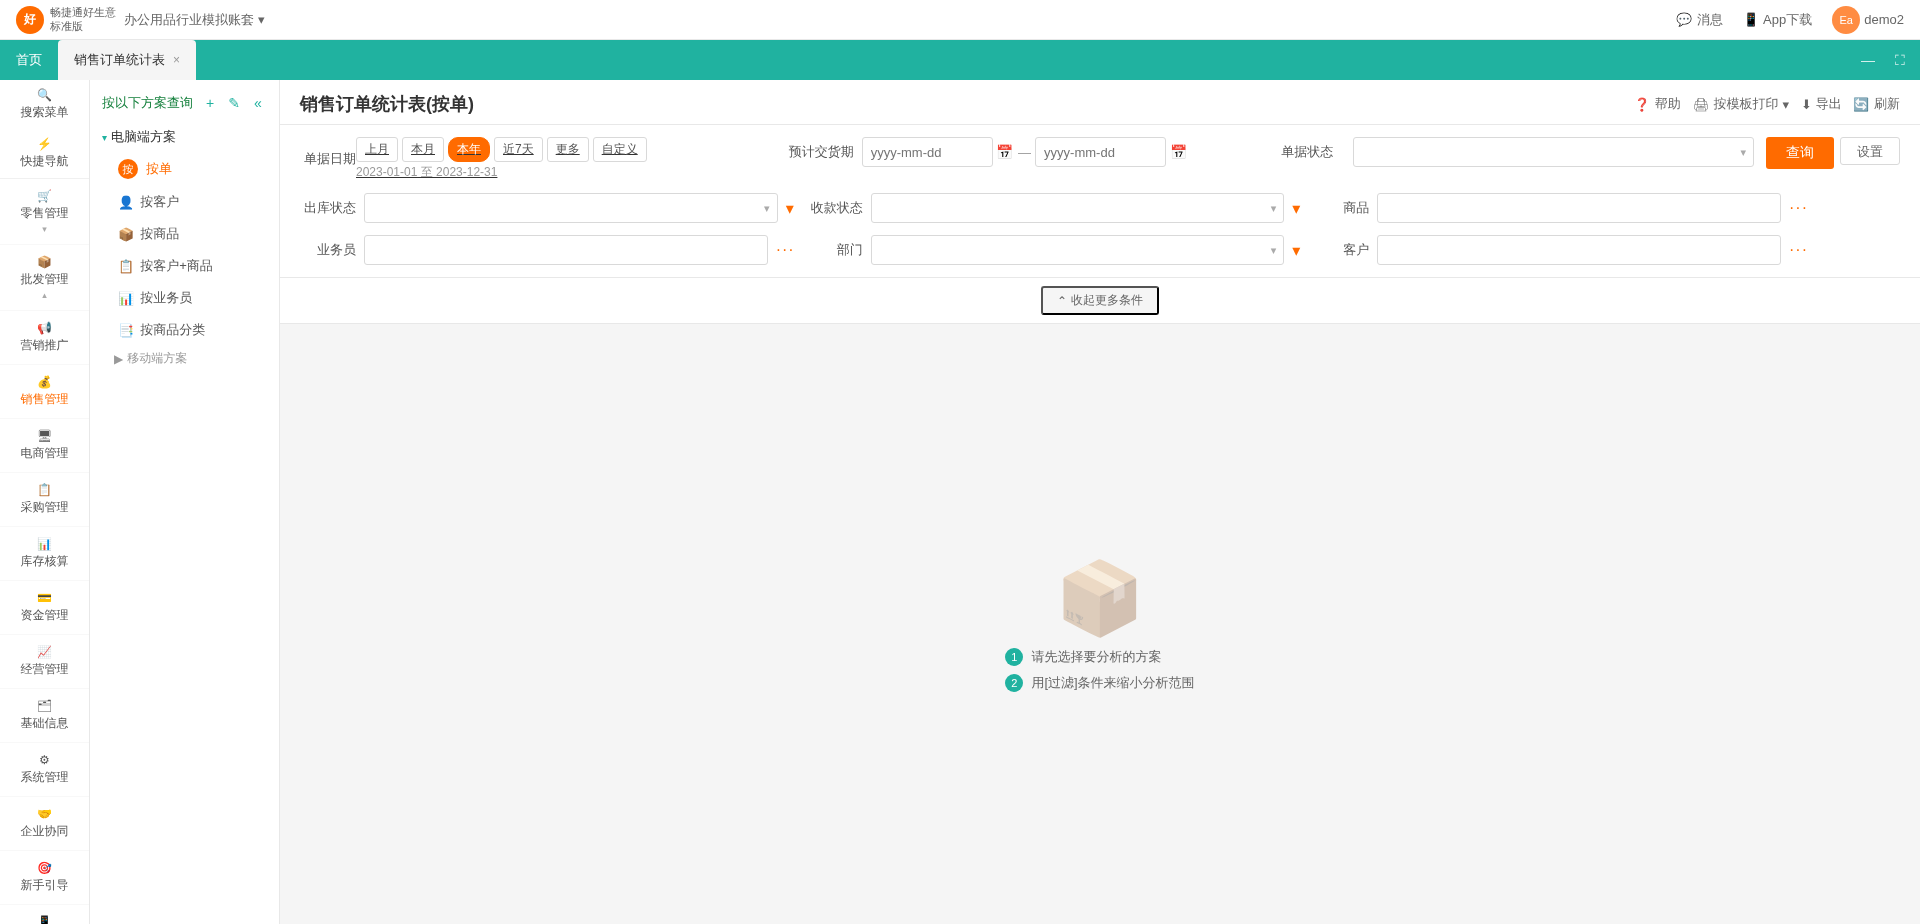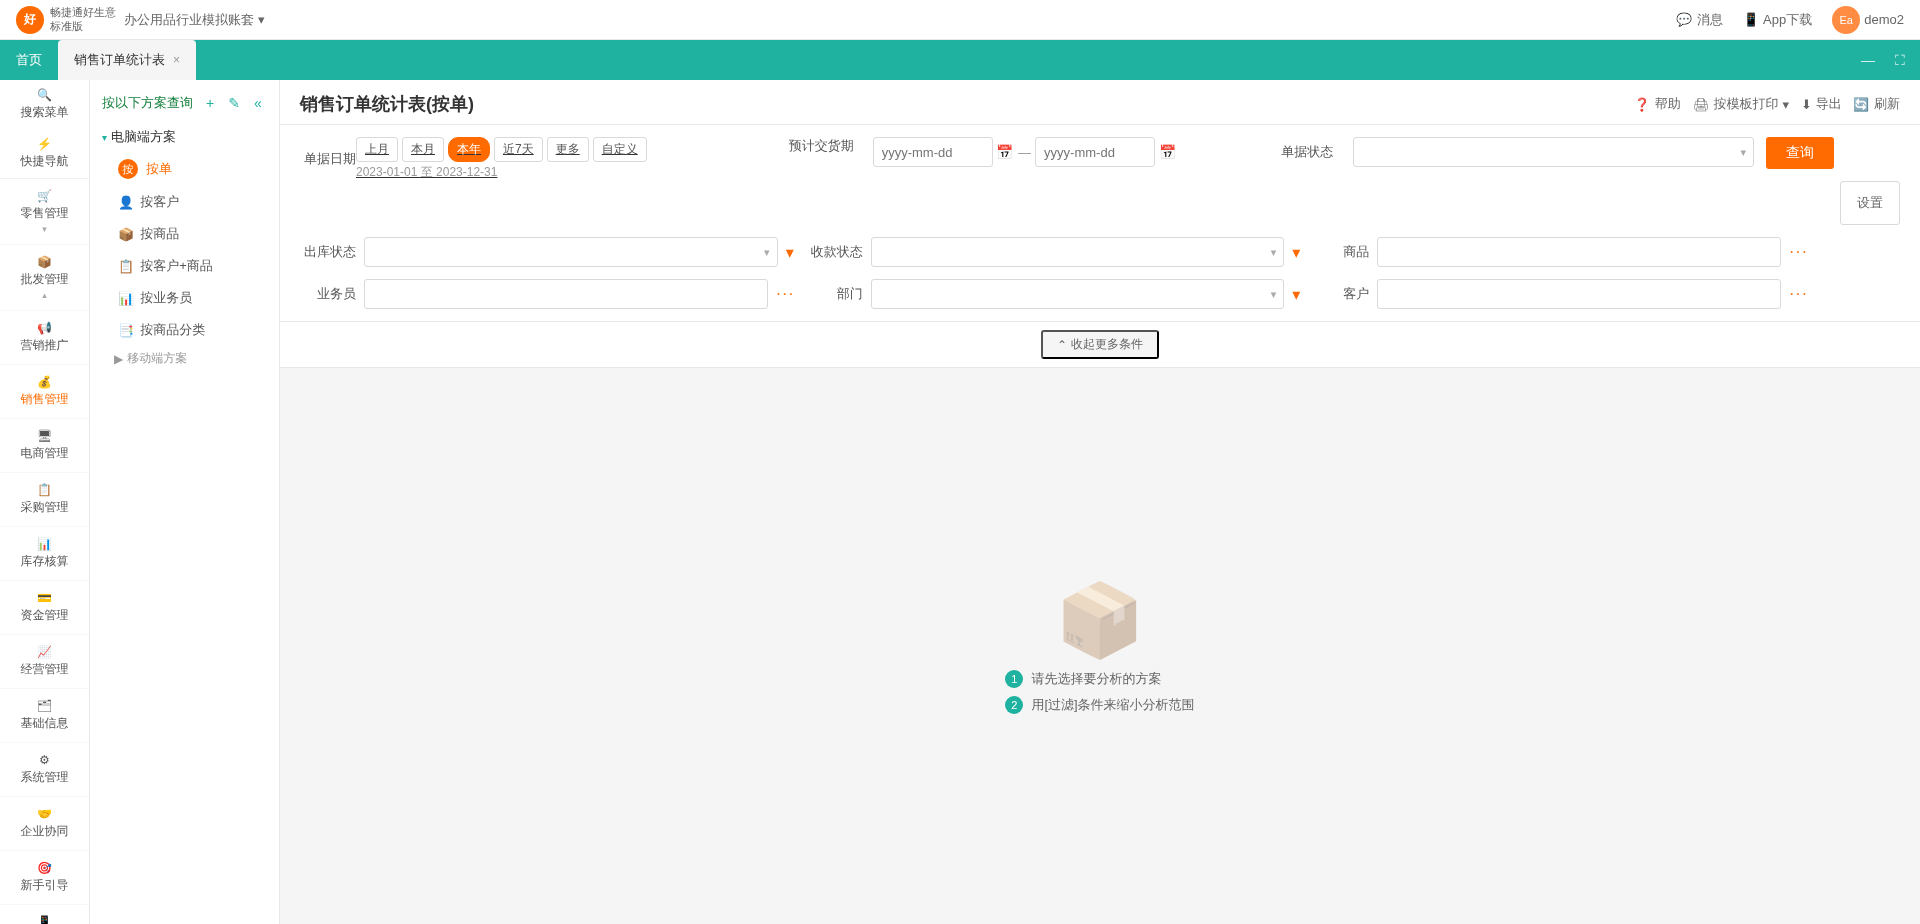--- a/index.html
+++ b/index.html
@@ -64,40 +64,40 @@
     .filter-row { display: flex; align-items: center; gap: 12px; margin-bottom: 12px; flex-wrap: wrap; }
     .filter-row:last-child { margin-bottom: 0; }
     .filter-label { font-size: 13px; color: #555; white-space: nowrap; min-width: 56px; text-align: right; }
     .filter-date-btns { display: flex; align-items: center; gap: 4px; }
     .date-btn { padding: 3px 8px; border: 1px solid #d9d9d9; border-radius: 3px; font-size: 12px; color: #555; cursor: pointer; background: #fff; }
     .date-btn.active { background: #ff6b00; color: white; border-color: #ff6b00; border-radius: 10px; }
     .filter-select { border: 1px solid #d9d9d9; border-radius: 3px; padding: 4px 24px 4px 8px; font-size: 13px; color: #333; background: #fff; height: 30px; min-width: 120px; appearance: none; cursor: pointer; position: relative; }
     .filter-select-wrapper { position: relative; display: inline-block; }
     .filter-select-wrapper::after { content: '▾'; position: absolute; right: 8px; top: 50%; transform: translateY(-50%); color: #aaa; font-size: 11px; pointer-events: none; }
     .filter-date-input-group { display: flex; align-items: center; gap: 4px; }
-    .filter-date-input { border: 1px solid #d9d9d9; border-radius: 3px; padding: 4px 8px; font-size: 13px; color: #bbb; background: #fff; height: 30px; width: 120px; }
+    .filter-date-input { border: 1px solid #d9d9d9; border-radius: 3px; padding: 4px 8px; font-size: 13px; color: #bbb; background: #fff; height: 30px; width: 131px; }
     .filter-date-sep { color: #999; }
     .cal-icon { color: #20b2a0; font-size: 14px; cursor: pointer; }
     .filter-dots-btn { color: #ff6b00; font-size: 16px; cursor: pointer; letter-spacing: 1px; }
     .filter-full-input { border: 1px solid #d9d9d9; border-radius: 3px; padding: 4px 8px; font-size: 13px; color: #333; background: #fff; height: 30px; flex: 1; min-width: 0; }
 
     .collapse-bar { text-align: center; padding: 8px; background: #fff; border-bottom: 1px solid #e8e8e8; }
     .collapse-btn { display: inline-flex; align-items: center; gap: 4px; font-size: 12px; color: #666; cursor: pointer; background: #f5f5f5; padding: 4px 14px; border-radius: 3px; }
 
     
     .data-area { flex: 1; display: flex; flex-direction: column; align-items: center; justify-content: center; background: #f5f5f5; overflow: hidden; }
     .empty-state { display: flex; flex-direction: column; align-items: center; gap: 12px; }
     .empty-icon { width: 100px; height: 80px; position: relative; }
     .empty-hints { display: flex; flex-direction: column; gap: 8px; }
     .empty-hint { display: flex; align-items: center; gap: 8px; font-size: 13px; color: #666; }
     .hint-num { width: 18px; height: 18px; background: #20b2a0; border-radius: 50%; color: white; font-size: 11px; display: flex; align-items: center; justify-content: center; flex-shrink: 0; }
 
     
     .query-btn { background: #ff6b00; color: white; border: none; border-radius: 3px; padding: 6px 20px; font-size: 14px; cursor: pointer; height: 32px; }
-    .settings-btn { background: #fff; color: #666; border: 1px solid #d9d9d9; border-radius: 3px; padding: 5px 16px; font-size: 13px; cursor: pointer; height: 44px; margin-top: 44px; }
+    .settings-btn { background: #fff; color: #666; border: 1px solid #d9d9d9; border-radius: 3px; padding: 5px 16px; font-size: 13px; cursor: pointer; height: 28px; }
     .btn-column { display: flex; flex-direction: row; gap: 6px; flex-shrink: 0; }
 
     
     .sidebar-top-btns { display: flex; flex-direction: column; border-bottom: 1px solid #f0f0f0; }
     .sidebar-top-btn { padding: 8px 4px; text-align: center; font-size: 12px; color: #555; cursor: pointer; display: flex; flex-direction: column; align-items: center; gap: 2px; }
   </style>
 </head>
 <body>
 
 <div class="top-bar">
@@ -302,21 +302,21 @@
                 <button class="date-btn">本月</button>
                 <button class="date-btn active">本年</button>
                 <button class="date-btn">近7天</button>
                 <button class="date-btn">更多</button>
                 <button class="date-btn">自定义</button>
               </div>
               <span style="font-size:12px;color:#999;">2023-01-01 至 2023-12-31</span>
             </div>
           </div>
 
-          <div style="display:flex;gap:19px;flex:1;">
+          <div style="display:flex;align-items:center;gap:8px;flex:1;">
             <span class="filter-label">预计交货期</span>
             <div class="filter-date-input-group">
               <input class="filter-date-input" type="text" placeholder="yyyy-mm-dd" style="">
               <span class="cal-icon">📅</span>
               <span class="filter-date-sep">—</span>
               <input class="filter-date-input" type="text" placeholder="yyyy-mm-dd" style="">
               <span class="cal-icon">📅</span>
             </div>
           </div>
 

